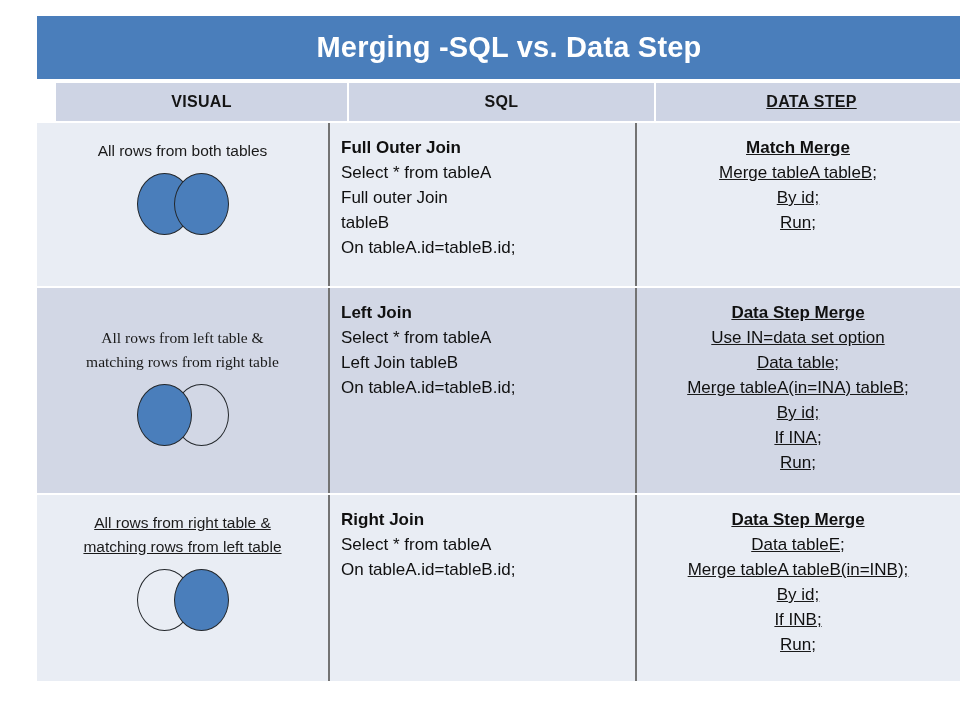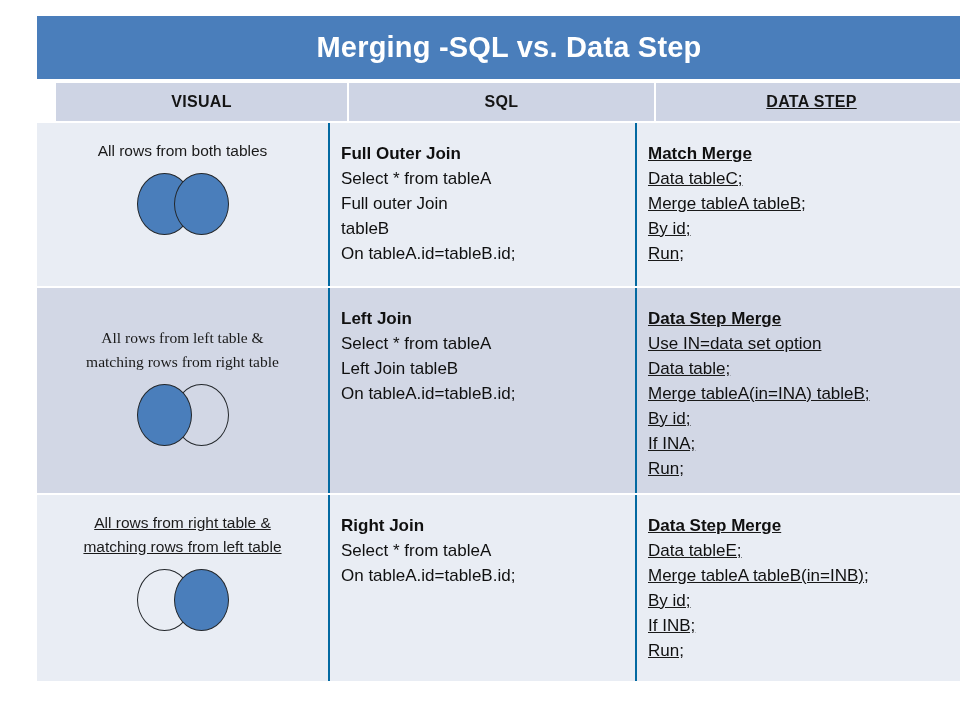--- a/index.html
+++ b/index.html
@@ -70,24 +70,24 @@
     box-sizing: border-box;
   }
   .head-cell:last-child { border-right: none; }
 
   .body-row { margin-top: 2px; }
   .row-light { background: #e9edf4; }
   .row-dark  { background: #d2d7e5; }
 
   .cell {
     box-sizing: border-box;
-    border-right: 2px solid #0369a1;
+    border-right: 2px solid #737373;
     padding: 0;
   }
-  .cell:last-child { border-right: none; }
+  .cell:last-child { border-right: none; text-align: center; }
 
   
   .visual-cell {
     position: relative;
     display: flex;
     flex-direction: column;
     align-items: center;
     padding-top: 16px;
   }
   .visual-caption {
@@ -117,21 +117,21 @@
   }
   .venn .circ.left  { left: 0; }
   .venn .circ.right { left: 37px; }
   .fill-blue  { background: #4a7ebb; }
   .fill-none  { background: transparent; }
   .on-top { z-index: 3; }
   .below  { z-index: 1; }
 
   
   .code-cell {
-    padding: 19px 0 10px 11px;
+    padding: 13px 0 10px 11px;
   }
   .code-line {
     font-size: 17px;
     line-height: 1.47;
     color: #101010;
     white-space: pre;
   }
   .code-line.bold { font-weight: bold; }
 </style>
 </head>
@@ -166,21 +166,20 @@
       </div>
       <div class="cell col-sql code-cell">
         <div class="code-line bold">Full Outer Join</div>
         <div class="code-line">Select * from tableA</div>
         <div class="code-line">Full outer Join</div>
         <div class="code-line">tableB</div>
         <div class="code-line">On tableA.id=tableB.id;</div>
       </div>
       <div class="cell col-ds code-cell">
         <div class="code-line bold">Match Merge</div>
-        <div class="code-line">Data tableC;</div>
         <div class="code-line">Merge tableA tableB;</div>
         <div class="code-line">By id;</div>
         <div class="code-line">Run;</div>
       </div>
     </div>
 
     <div class="grid-row body-row row-dark" style="height:205px;">
       <div class="cell col-visual visual-cell">
         <div class="visual-caption" style="margin-top:22px;font-family:Liberation Serif, serif;">All rows from left table &amp;
 matching rows from right table</div>

